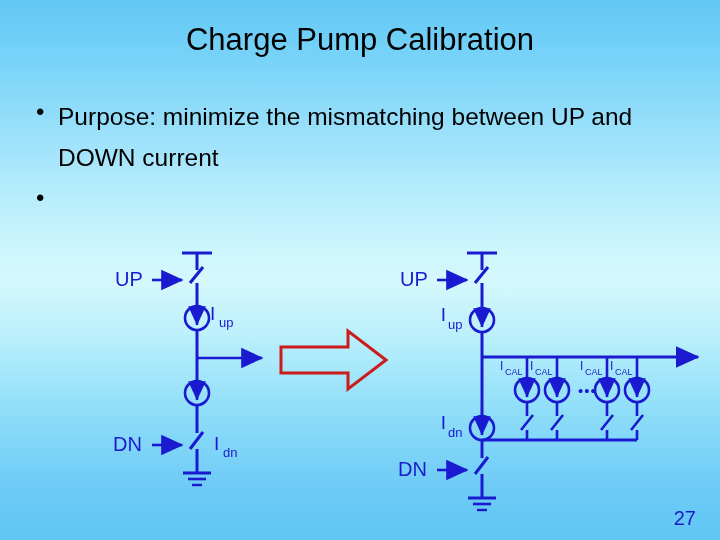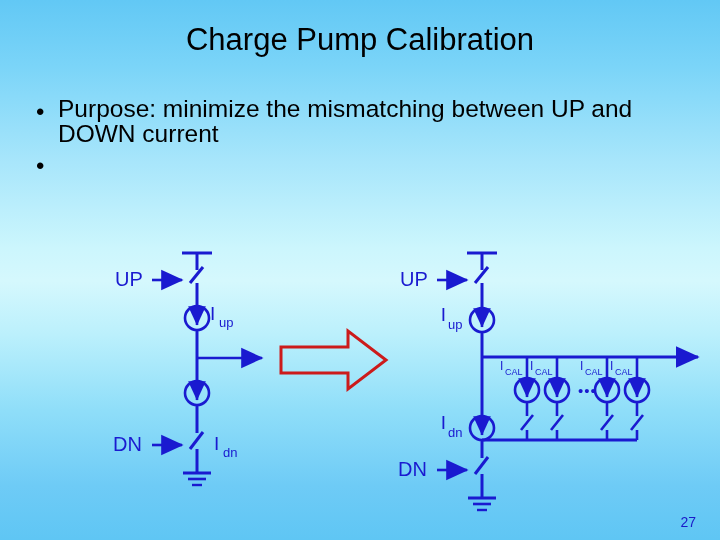--- a/index.html
+++ b/index.html
@@ -53,28 +53,28 @@
   .bullet-dot {
     width: 22px;
     flex: 0 0 22px;
     font-size: 24px;
     line-height: 31px;
     color: #000000;
     text-align: left;
   }
   .bullet-text {
     font-size: 24.5px;
-    line-height: 25px;
+    line-height: 41px;
     color: #000000;
   }
   #pagenum {
     position: absolute;
     right: 24px;
     bottom: 10px;
-    font-size: 14px;
+    font-size: 20px;
     color: #1a1ac8;
   }
   #circuitry {
     position: absolute;
     left: 0;
     top: 230px;
     width: 720px;
     height: 290px;
   }
   .cktlabel {

